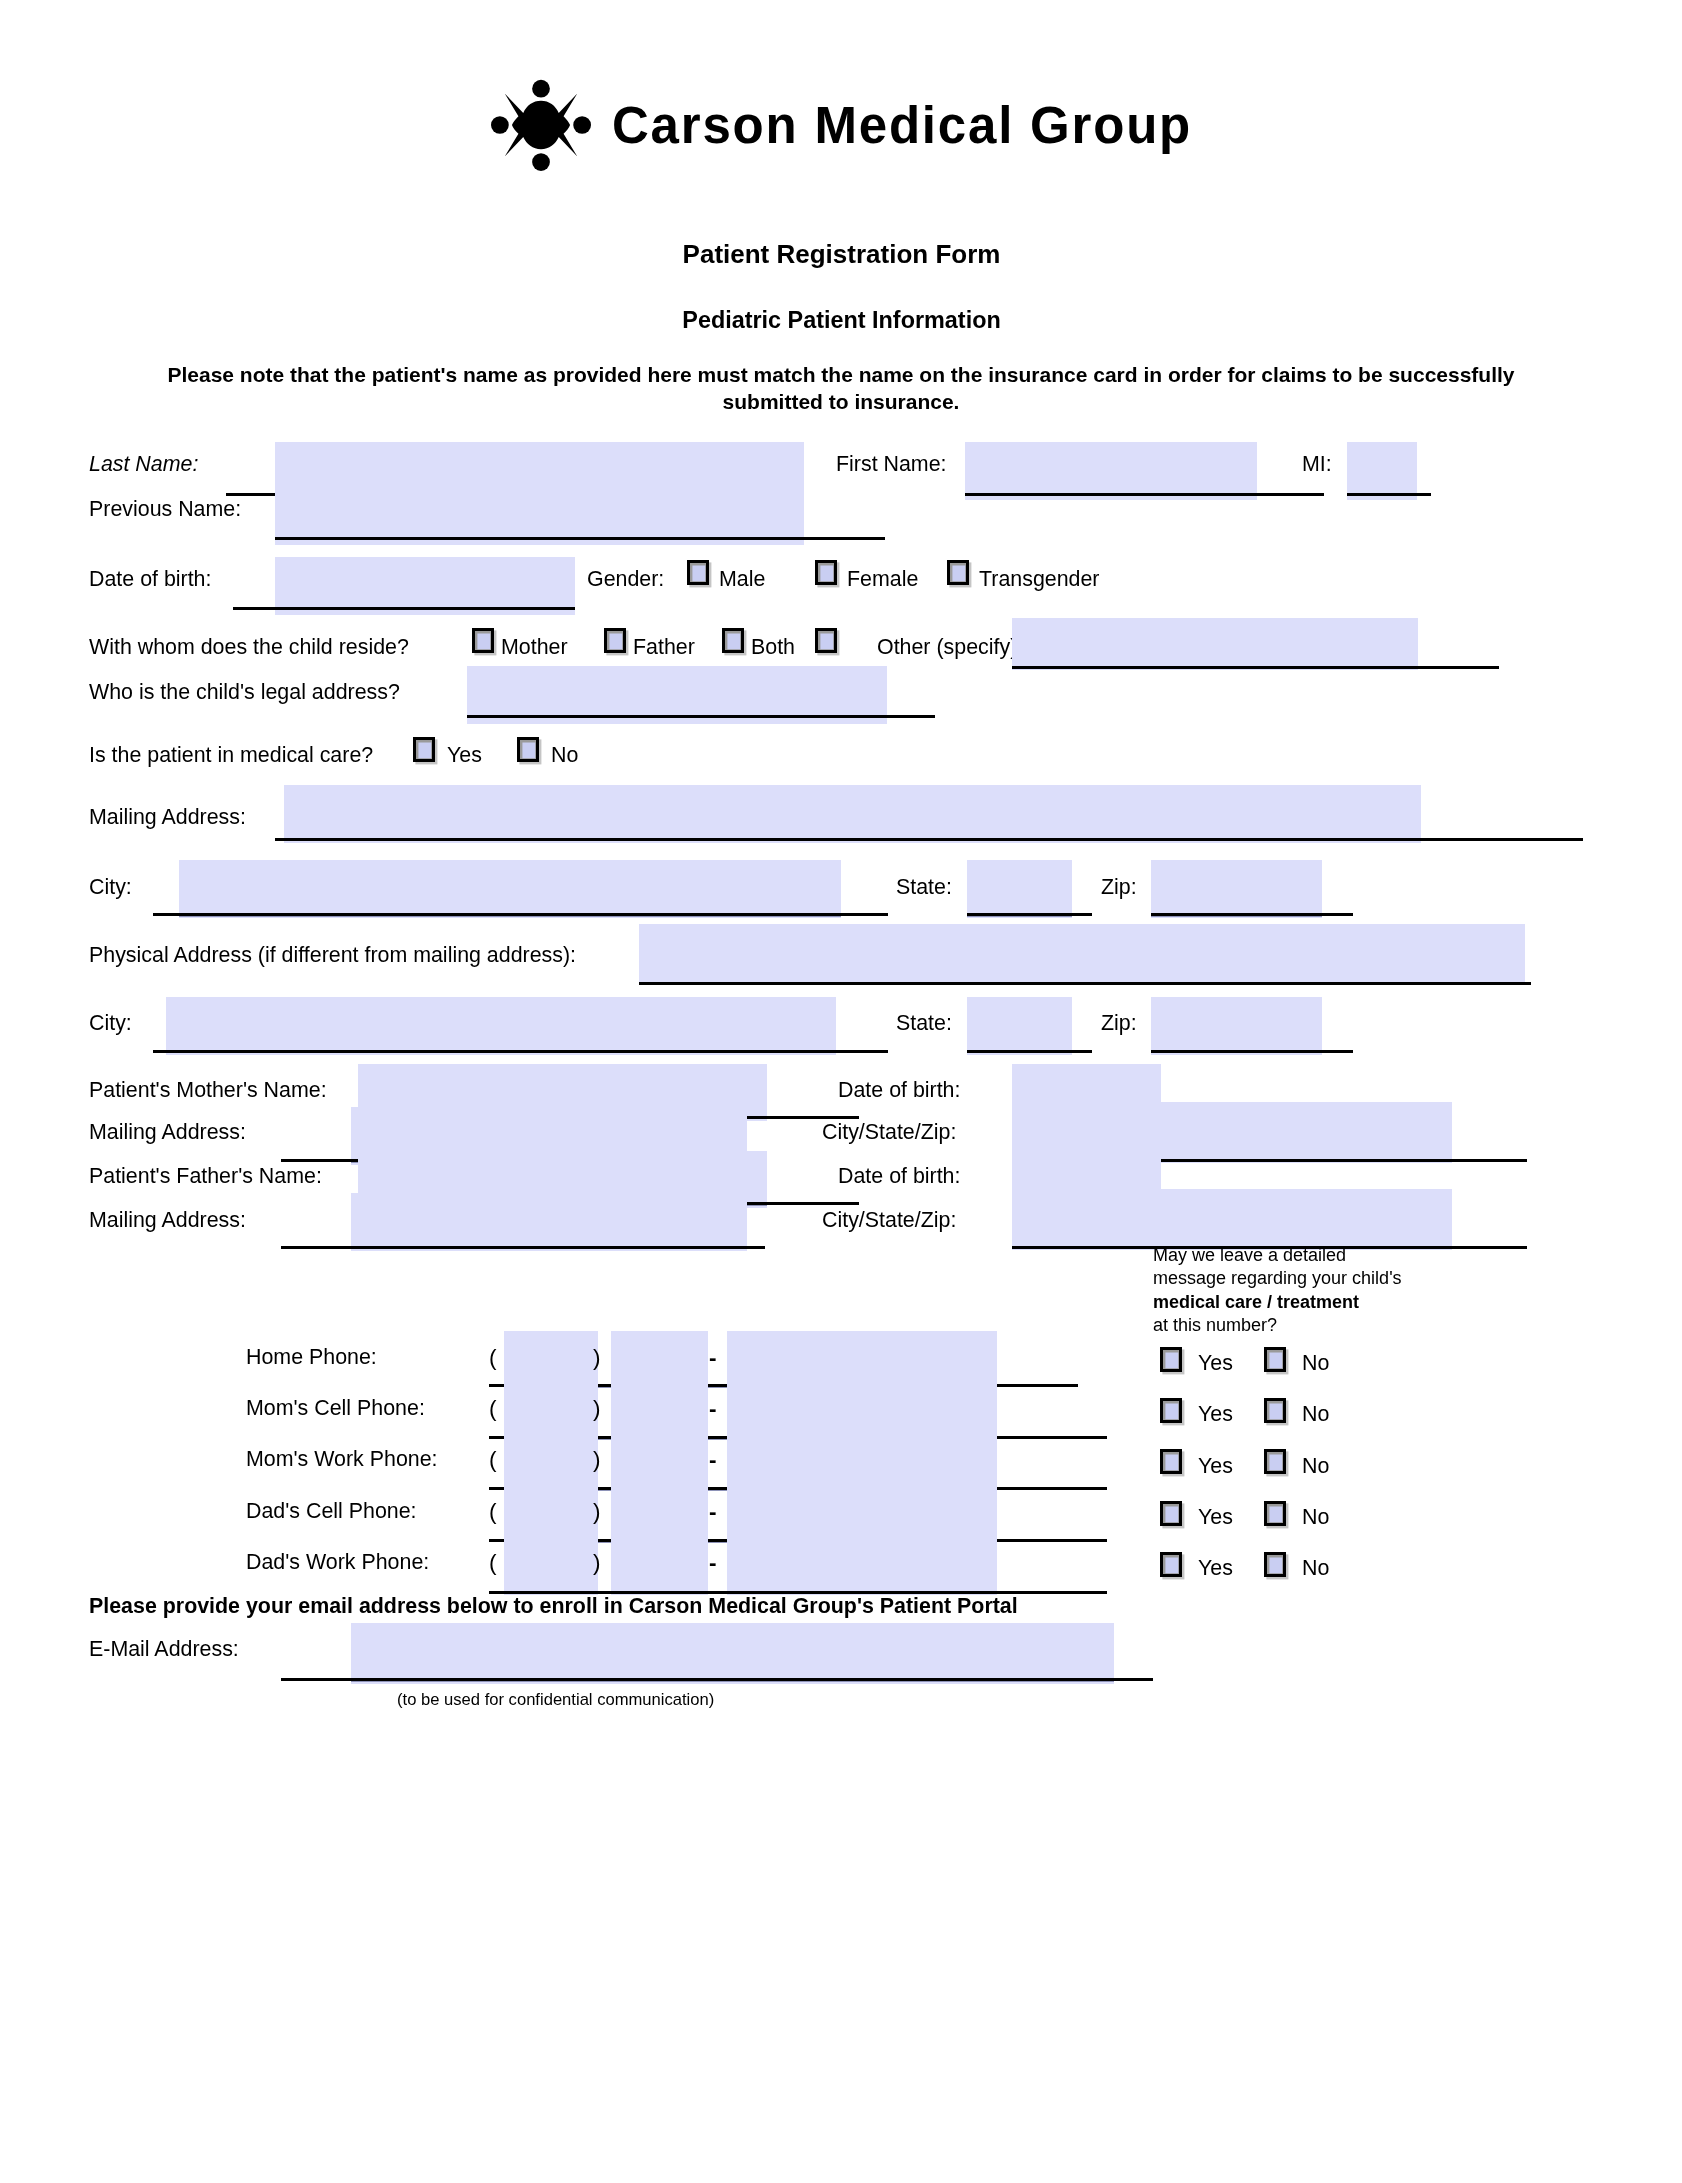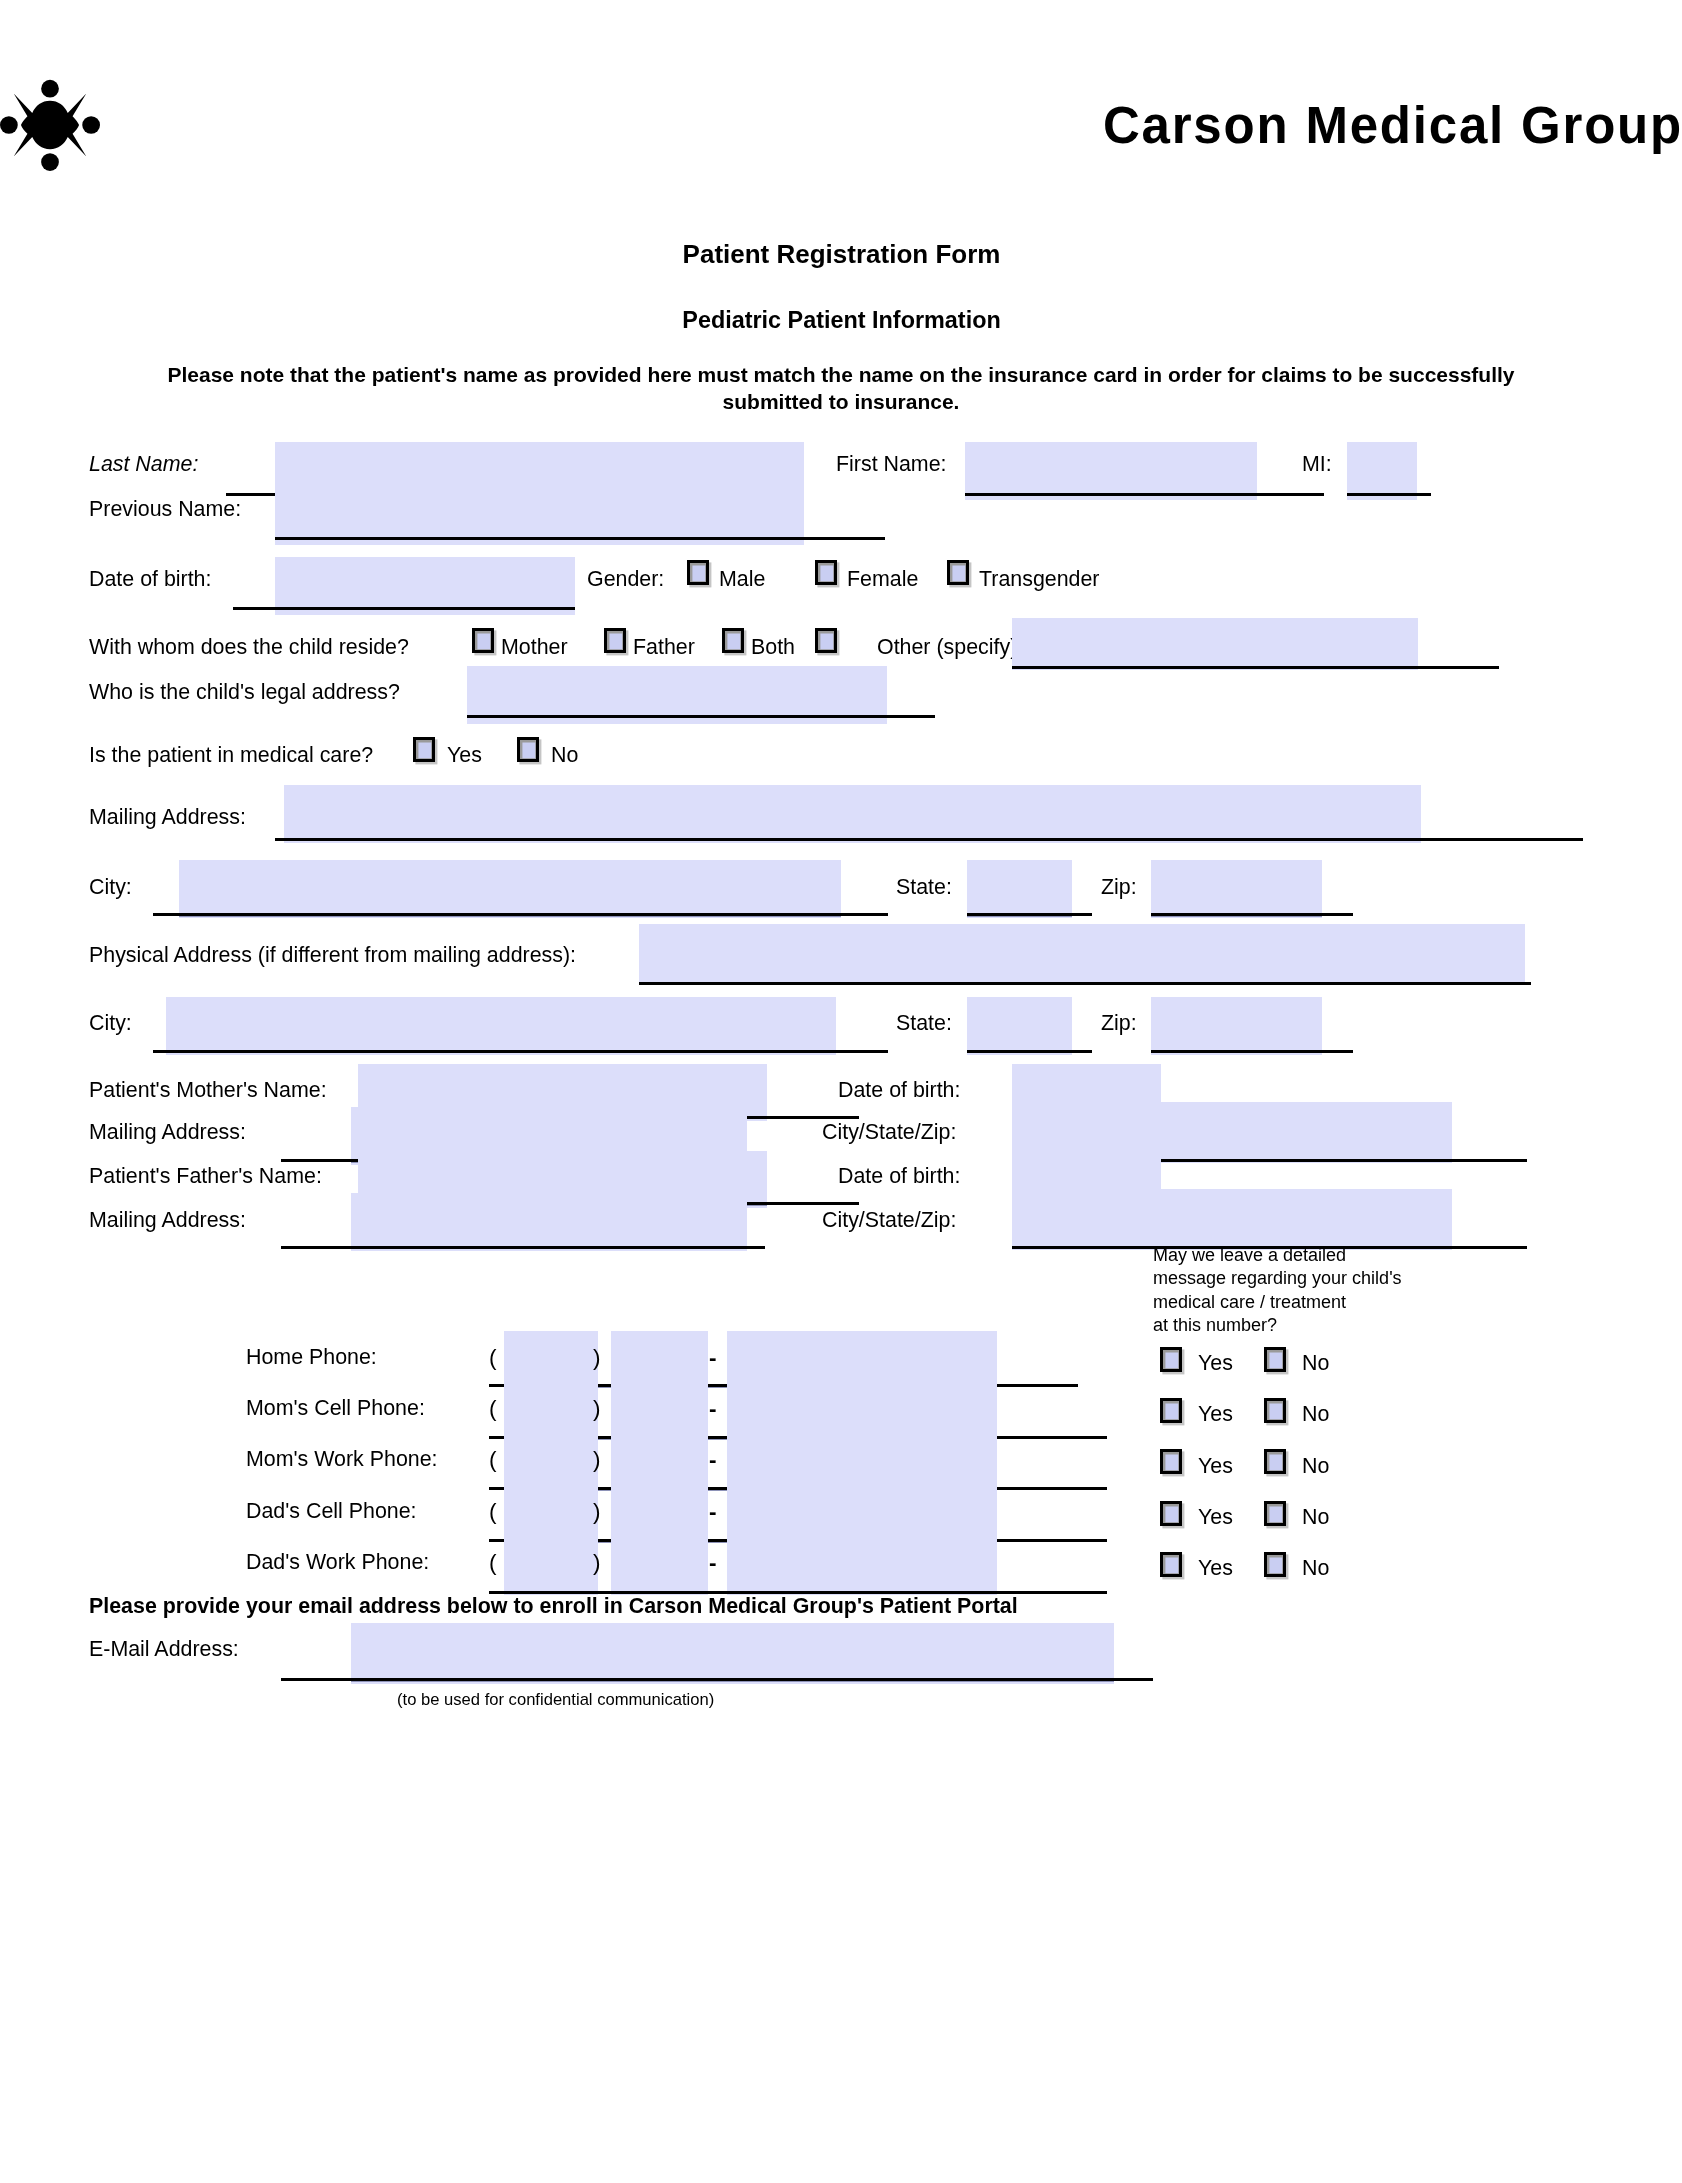--- a/index.html
+++ b/index.html
@@ -22,21 +22,21 @@
     height: 2183px;
     background: #fff;
   }
 
   
   .logo-band {
     position: absolute;
     left: 0; top: 78px;
     width: 1683px;
     display: flex;
-    justify-content: space-between;
+    justify-content: center;
     align-items: center;
   }
   .logo-mark {
     width: 100px;
     height: 94px;
     flex: none;
     margin-right: 21px;
   }
   .logo-text {
     font-size: 51px;
@@ -268,21 +268,21 @@
   <div class="lbl" style="left:89px; top:1210px;">Mailing Address:</div>
   <div class="fld" style="left:351px; top:1193px; width:396px; height:58px;"></div>
   <div class="rule" style="left:281px; top:1246px; width:484px;"></div>
 
   <div class="lbl" style="left:822px; top:1210px;">City/State/Zip:</div>
   <div class="fld" style="left:1012px; top:1189px; width:440px; height:61px;"></div>
   <div class="rule" style="left:1012px; top:1246px; width:515px;"></div>
 
   <div class="lbl small" style="left:1153px; top:1246px;">May we leave a detailed</div>
   <div class="lbl small" style="left:1153px; top:1269px;">message regarding your child's</div>
-  <div class="lbl small" style="left:1153px; top:1293px;">medical care / treatment</div>
+  <div class="lbl small" style="left:1153px; top:1293px;font-weight:bold;">medical care / treatment</div>
   <div class="lbl small" style="left:1153px; top:1316px;">at this number?</div>
 
   <div class="lbl" style="left:246px; top:1347px;">Home Phone:</div>
   <div class="paren" style="left:489px; top:1347px;">(</div>
   <div class="fld" style="left:504px; top:1331px; width:94px; height:58px;"></div>
   <div class="paren" style="left:593px; top:1347px;">)</div>
   <div class="fld" style="left:611px; top:1331px; width:97px; height:58px;"></div>
   <div class="dash" style="left:709px; top:1347px;">-</div>
   <div class="fld" style="left:727px; top:1331px; width:270px; height:58px;"></div>
   <div class="rule soft" style="left:504px; top:1384px; width:493px;"></div>

